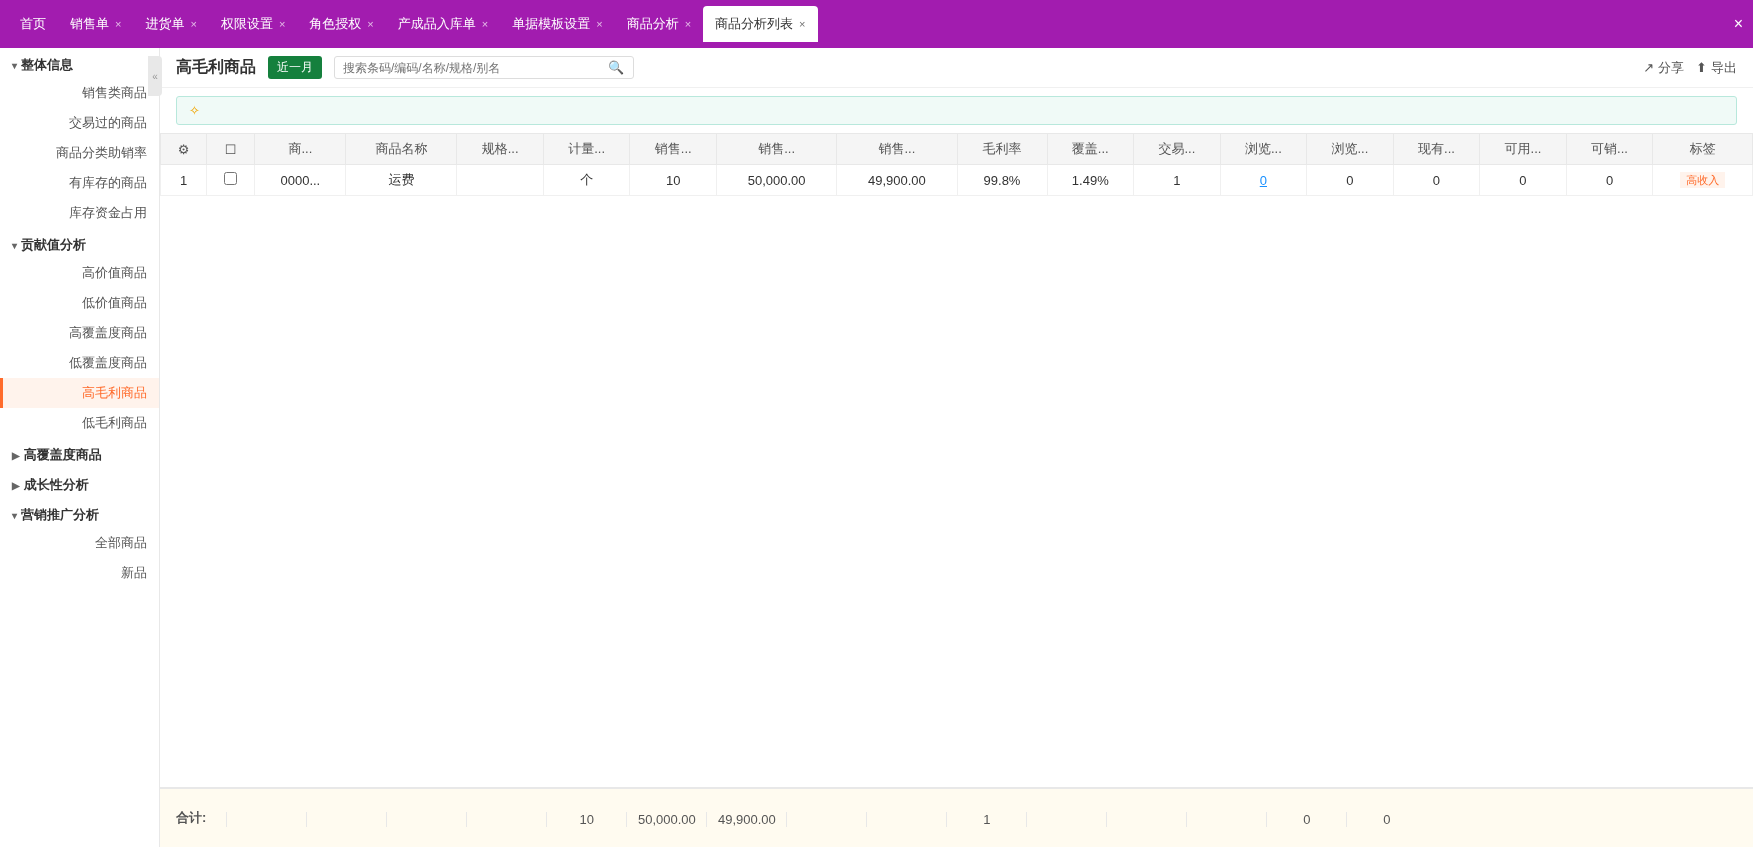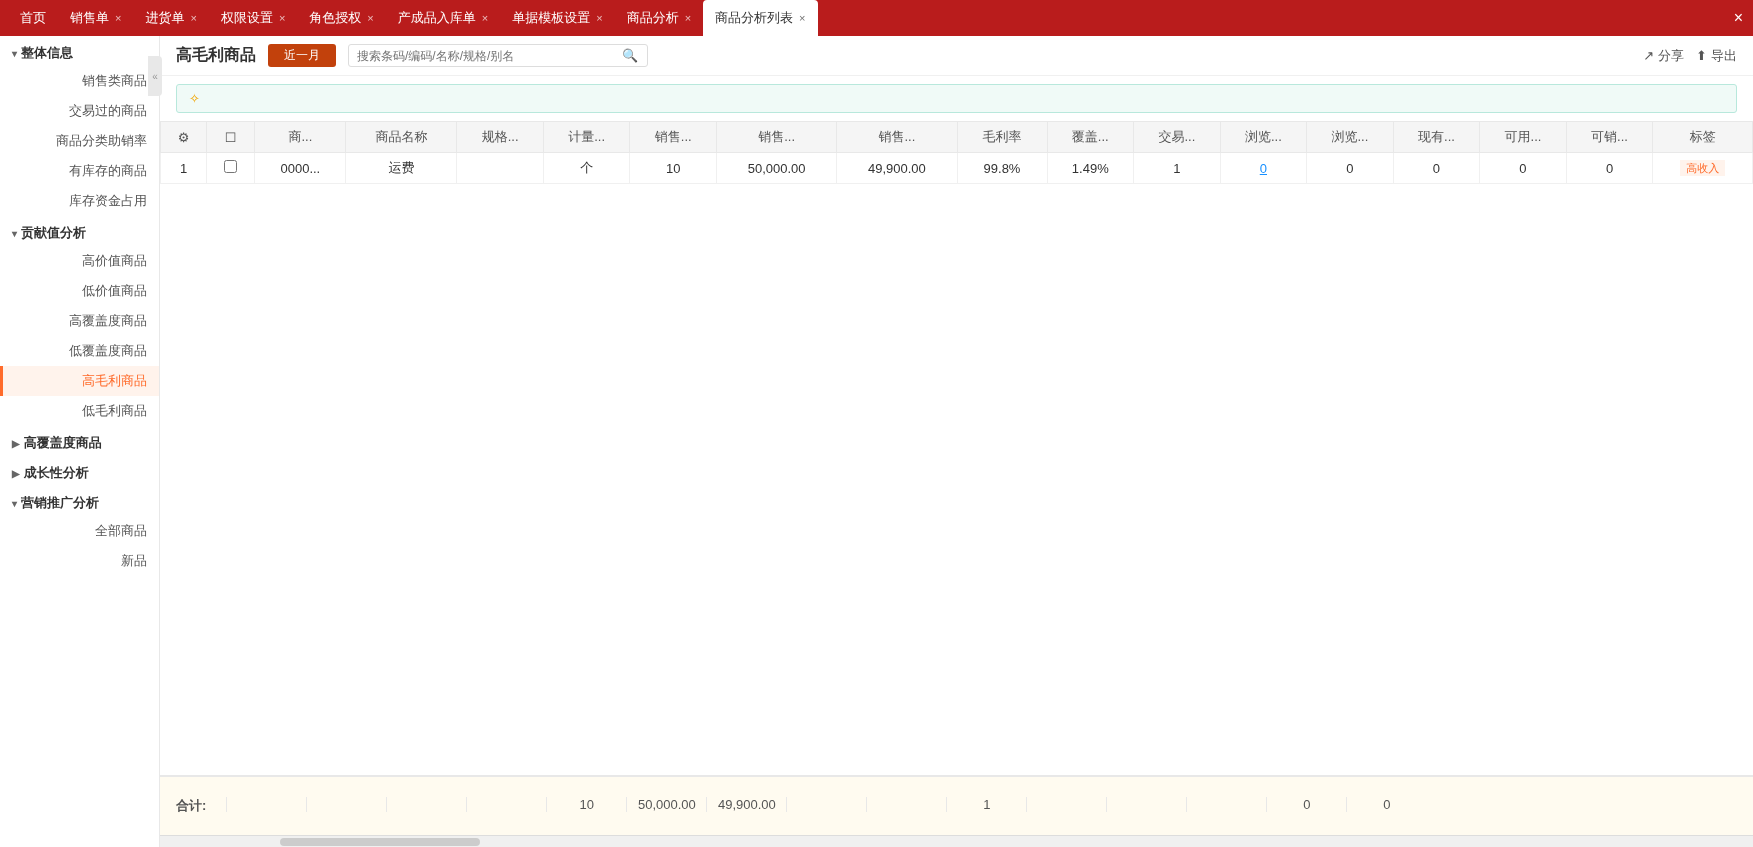--- a/index.html
+++ b/index.html
@@ -1,21 +1,21 @@
 <!DOCTYPE html>
 <html><head>
   <meta charset="utf-8">
   <style>
     * { box-sizing: border-box; margin: 0; padding: 0; font-family: "Microsoft YaHei", "PingFang SC", sans-serif; font-size: 13px; }
     body { background: #f5f5f5; overflow: hidden; width: 1753px; height: 847px; }
 
     
     .topnav {
-      background: #b91c1c;
-      height: 36px;
+      background: #a21caf;
+      height: 48px;
       display: flex;
       align-items: center;
       padding: 0 8px;
       color: white;
       position: relative;
     }
     .topnav-item {
       padding: 0 12px;
       height: 36px;
       display: flex;
@@ -117,24 +117,24 @@
       gap: 12px;
       border-bottom: 1px solid #f0f0f0;
       background: white;
     }
     .content-title {
       font-size: 16px;
       font-weight: bold;
       color: #333;
     }
     .period-btn {
-      background: #c2410c;
+      background: #15803d;
       color: white;
       border: none;
-      padding: 3px 16px;
+      padding: 3px 9px;
       border-radius: 3px;
       cursor: pointer;
       font-size: 12px;
     }
     .search-box {
       display: flex;
       align-items: center;
       border: 1px solid #ddd;
       border-radius: 3px;
       padding: 3px 8px;
@@ -216,21 +216,21 @@
       border-radius: 0;
       font-size: 11px;
     }
     .link-cell { color: #1890ff; text-decoration: underline; cursor: pointer; }
 
     
     .footer-row {
       background: #fffbf0;
       border-top: 2px solid #e8e8e8;
       display: flex;
-      align-items: flex-start;
+      align-items: flex-end;
       padding: 20px 16px;
       font-size: 12px;
       color: #555;
       min-height: 36px;
       position: sticky;
       bottom: 8px;
     }
     .footer-row .total-label { margin-right: 20px; font-weight: bold; }
     .footer-cells {
       display: flex;

